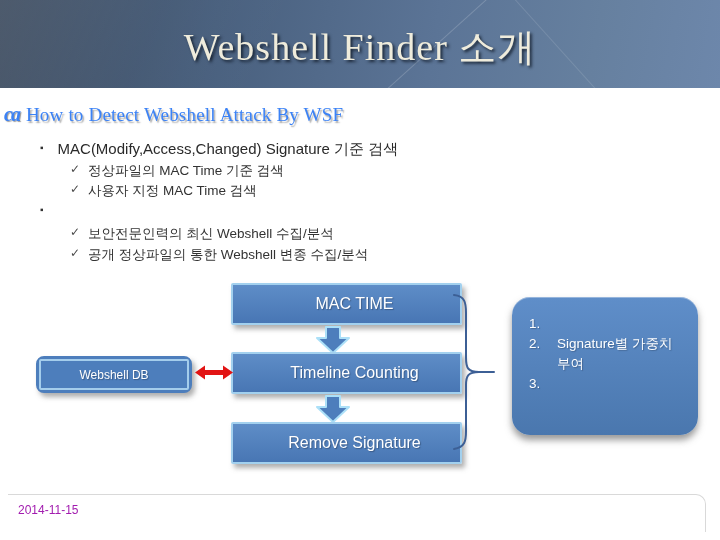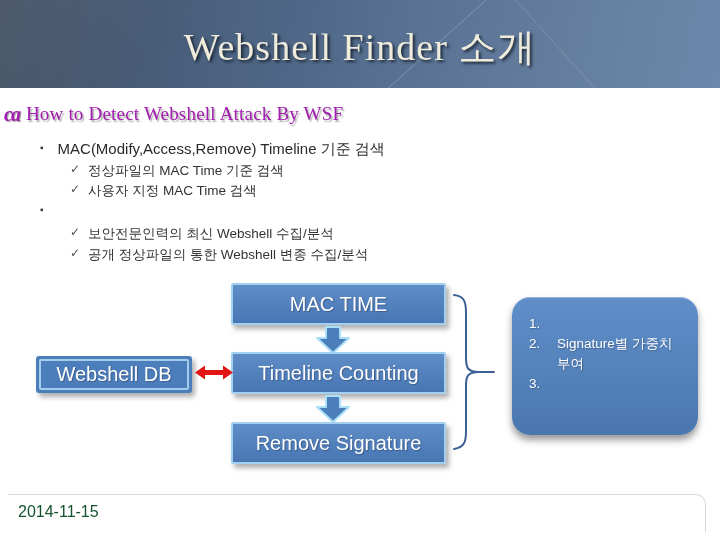--- a/index.html
+++ b/index.html
@@ -14,82 +14,82 @@
   .banner::before{content:"";position:absolute;left:430px;top:-30px;width:1px;height:160px;
       background:rgba(255,255,255,0.18);transform:rotate(48deg);}
   .banner::after{content:"";position:absolute;left:560px;top:-40px;width:1px;height:180px;
       background:rgba(255,255,255,0.12);transform:rotate(-42deg);}
   .banner-title{position:absolute;left:0;right:0;top:22px;text-align:center;
       font-family:"Liberation Serif","DejaVu Serif",serif;
       font-size:38px;font-weight:400;color:#efecdc;letter-spacing:1px;
       text-shadow:2px 2px 3px rgba(15,25,38,0.85);z-index:2;}
 
   
-  .heading{position:absolute;left:4px;top:103px;display:flex;align-items:flex-start;
-      font-family:"Liberation Serif","DejaVu Serif",serif;color:#a21caf;}
+  .heading{position:absolute;left:4px;top:103px;display:flex;align-items:flex-end;
+      font-family:"Liberation Serif","DejaVu Serif",serif;color:#3b82f6;}
   .heading-glyph{font-size:20px;font-weight:700;font-style:italic;letter-spacing:-2px;
       margin-right:7px;text-shadow:1px 1px 1px #9a9a9a;}
   .heading-text{font-size:19px;letter-spacing:0.2px;text-shadow:1.5px 1.5px 1.5px #a8a8a8;}
 
   
   .b-row{position:absolute;display:flex;align-items:flex-start;color:#2a2a2a;}
   .lv1{font-size:15px;left:40px;}
   .lv1 .marker{font-size:10px;margin-top:2px;margin-right:14px;color:#333;}
   .lv2{font-size:13.5px;left:70px;color:#333;}
   .lv2 .marker{font-size:12px;margin-right:8px;color:#4a4a4a;}
 
   
   .flowbox{position:absolute;left:231px;width:211px;height:38px;
       background:linear-gradient(#5e8dc7,#4876b4);
       border:2px solid #a2d0ee;border-radius:2px;
       box-shadow:3px 4px 5px rgba(110,110,110,0.55);
       display:flex;align-items:center;justify-content:center;
-      color:#fff;font-size:20px;text-shadow:1px 1px 1px rgba(40,60,90,0.5);}
+      color:#fff;font-size:16px;text-shadow:1px 1px 1px rgba(40,60,90,0.5);padding-left:16px;}
   .sidebox{position:absolute;left:36px;top:356px;width:152px;height:33px;
-      background:#4d7ebc;border:2px solid #4d7ebc;border-radius:3px;
+      background:#4d7ebc;border:2px solid #4d7ebc;border-radius:8px;
       box-shadow:3px 4px 5px rgba(110,110,110,0.55);
       display:flex;align-items:center;justify-content:center;
-      color:#fff;font-size:20px;text-shadow:1px 1px 1px rgba(40,60,90,0.5);}
+      color:#fff;font-size:12px;text-shadow:1px 1px 1px rgba(40,60,90,0.5);}
   .sidebox::after{content:"";position:absolute;inset:1px;border:2px solid #a4cdec;border-radius:2px;}
   .arrow-down{position:absolute;left:314px;width:38px;height:28px;}
   .red-arrow{position:absolute;left:194px;top:364px;width:40px;height:17px;}
   .brace{position:absolute;left:452px;top:292px;width:44px;height:160px;}
 
   .notebox{position:absolute;left:512px;top:297px;width:186px;height:138px;
       border-radius:18px;
       background:linear-gradient(#5f8ec9,#4a77ae);
       box-shadow:0 5px 7px rgba(70,70,70,0.55), inset 0 1px 0 rgba(255,255,255,0.35);
       color:#fff;box-sizing:border-box;padding:17px 10px 0 17px;}
   .note-row{display:flex;font-size:13.5px;line-height:20px;text-shadow:1px 1px 1px rgba(40,60,90,0.4);}
   .note-num{width:28px;flex:none;}
   .note-text{flex:1;}
 
   
   .footer-frame{position:absolute;left:8px;top:494px;width:697px;height:46px;
       border-top:1px solid #d9d9d9;border-right:1px solid #d9d9d9;
       border-top-right-radius:10px;}
-  .footer-date{position:absolute;left:18px;top:503px;font-size:16px;color:#14532d;}
+  .footer-date{position:absolute;left:18px;top:503px;font-size:12px;color:#a21caf;}
 </style>
 </head>
 <body>
 
 <div class="slide">
 
   <div class="banner">
     <div class="banner-title">Webshell Finder 소개</div>
   </div>
 
   <div class="heading">
     <span class="heading-glyph">ca</span>
     <span class="heading-text">How to Detect Webshell Attack By WSF</span>
   </div>
 
   <div class="b-row lv1" style="top:140px">
     <span class="marker">▪</span>
-    <span>MAC(Modify,Access,Remove) Timeline 기준 검색</span>
+    <span>MAC(Modify,Access,Changed) Signature 기준 검색</span>
   </div>
   <div class="b-row lv2" style="top:162px">
     <span class="marker">✓</span>
     <span>정상파일의 MAC Time 기준 검색</span>
   </div>
   <div class="b-row lv2" style="top:182px">
     <span class="marker">✓</span>
     <span>사용자 지정 MAC Time 검색</span>
   </div>
   <div class="b-row lv1" style="top:202px">

